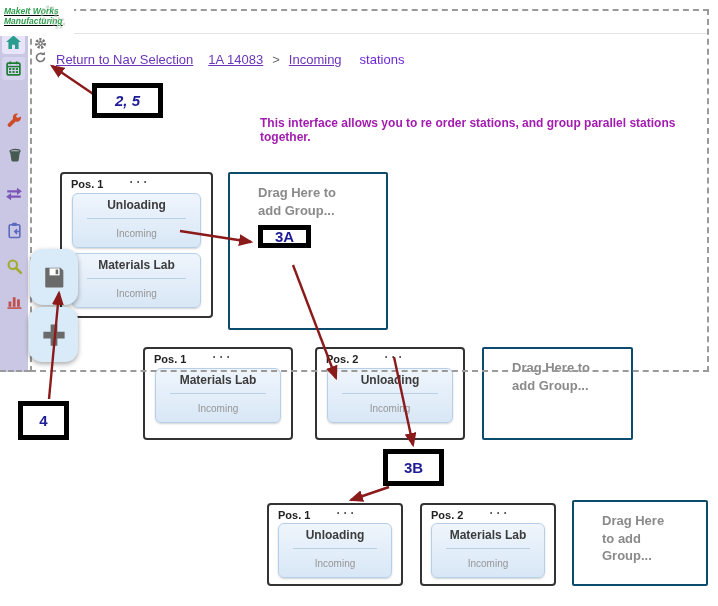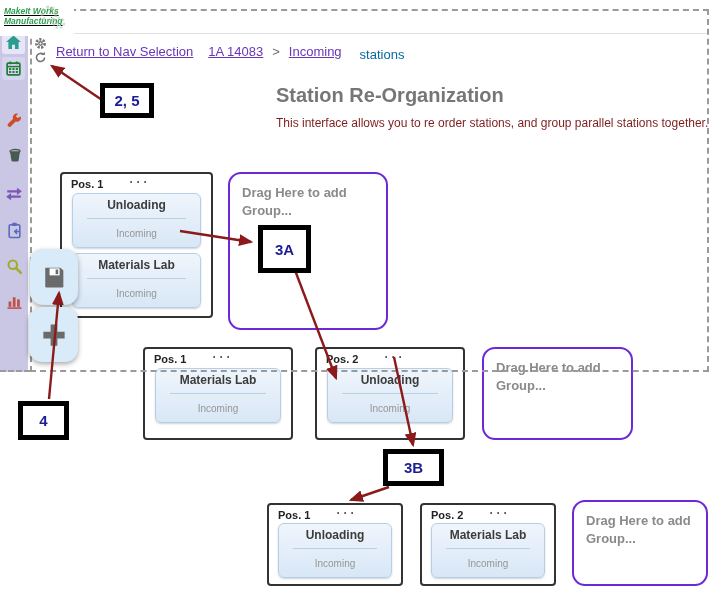--- a/index.html
+++ b/index.html
@@ -20,46 +20,46 @@
 
   
   .sidebar{position:absolute;left:0;top:30px;width:28px;height:342px;background:#c9c7e3;}
   .side-tile{position:absolute;width:23px;height:23px;border-radius:3px;display:flex;
              align-items:center;justify-content:center;cursor:pointer;}
   .tile-home{left:2px;top:1px;background:#e7e5f7;}
   .tile-cal{left:2px;top:27px;background:#d6d4ee;}
 
   
   .tool-ic{position:absolute;cursor:pointer;}
-  .crumbs{position:absolute;left:56px;top:41px;font-size:13px;display:flex;align-items:center;white-space:nowrap;text-align:right;}
+  .crumbs{position:absolute;left:56px;top:52px;font-size:13px;display:flex;align-items:center;white-space:nowrap;text-align:right;}
   .crumbs a{color:#6a35b8;text-decoration:underline;cursor:pointer;}
   .crumb-gap{margin-left:15px;}
   .sep{margin:0 9px;color:#6b6b6b;}
-  .suffix{margin-left:18px;color:#0369a1;margin-top:6px;}
+  .suffix{margin-left:18px;color:#6d28d9;}
 
   
   .page-title{position:absolute;left:276px;top:84px;font-size:20px;font-weight:bold;color:#767676;}
-  .page-desc{position:absolute;left:276px;font-size:12px;font-weight:normal;color:#7f1d1d;}
+  .page-desc{position:absolute;left:260px;font-size:12px;font-weight:bold;color:#a21caf;}
   .d1{top:116px;} .d2{top:138px;}
 
   
   .group-card{position:absolute;background:#fff;border:2px solid #333;border-radius:4px;
               box-sizing:border-box;overflow:hidden;}
   .group-head{display:flex;align-items:flex-start;padding:4px 0 1px 9px;font-size:11px;font-weight:bold;color:#222;}
   .menu-dots{margin-left:26px;color:#555;letter-spacing:3px;font-size:12px;font-weight:bold;cursor:pointer;line-height:8px;}
   .station-card{margin:2px 10px 5px;background:linear-gradient(#eff5fc,#d8e7f6);
                 border:1px solid #b6cfe8;border-radius:6px;box-shadow:0 1px 2px rgba(0,0,0,.18);
                 text-align:center;cursor:grab;}
   .station-name{font-size:12px;font-weight:bold;color:#3c3c3c;padding-top:4px;}
   .station-divider{border-top:1px solid #b9cfe4;margin:6px 14px 0;}
   .station-type{font-size:10px;color:#969696;padding:9px 0 8px;}
 
   
-  .drag-box{position:absolute;background:#fff;border:2px solid #6d28d9;border-radius:13px;
-            box-sizing:border-box;padding:10px 12px;font-size:13px;font-weight:bold;
+  .drag-box{position:absolute;background:#fff;border:2px solid #0c4a6e;border-radius:2px;
+            box-sizing:border-box;padding:10px 28px;font-size:13px;font-weight:bold;
             color:#8a8a8a;line-height:1.35;cursor:copy;}
 
   
   .fab{position:absolute;background:#d9eaf8;border-radius:13px;display:flex;align-items:center;
        justify-content:center;box-shadow:0 2px 5px rgba(0,0,0,.35);z-index:55;cursor:pointer;}
 
   
   .callout{position:absolute;background:#fff;border:5px solid #000;box-sizing:border-box;
            display:flex;align-items:center;justify-content:center;font-size:15px;
            font-weight:bold;color:#1c1c96;z-index:70;}
@@ -160,21 +160,20 @@
   </div>
 
   <div class="crumbs">
     <a>Return to Nav Selection</a>
     <a class="crumb-gap">1A 14083</a>
     <span class="sep">&gt;</span>
     <a>Incoming</a>
     <span class="suffix">stations</span>
   </div>
 
-  <div class="page-title">Station Re-Organization</div>
   <div class="page-desc d1">This interface allows you to re order stations, and group parallel stations together.</div>
 
   <div class="group-card" style="left:60px;top:172px;width:153px;height:146px;">
     <div class="group-head">
       <span>Pos. 1</span>
       <span class="menu-dots">···</span>
     </div>
     <div class="station-card">
       <div class="station-name">Unloading</div>
       <div class="station-divider"></div>
@@ -256,18 +255,18 @@
       </marker>
     </defs>
     <line x1="105" y1="102" x2="52" y2="66" stroke="#8b1a1a" stroke-width="2.4" marker-end="url(#ah)"></line>
     <line x1="180" y1="231" x2="251" y2="242" stroke="#8b1a1a" stroke-width="2.4" marker-end="url(#ah)"></line>
     <line x1="293" y1="265" x2="336" y2="378" stroke="#8b1a1a" stroke-width="2.4" marker-end="url(#ah)"></line>
     <line x1="394" y1="357" x2="413" y2="445" stroke="#8b1a1a" stroke-width="2.4" marker-end="url(#ah)"></line>
     <line x1="389" y1="487" x2="351" y2="500" stroke="#8b1a1a" stroke-width="2.4" marker-end="url(#ah)"></line>
     <line x1="49" y1="399" x2="59" y2="293" stroke="#8b1a1a" stroke-width="2.4" marker-end="url(#ah)"></line>
   </svg>
 
-  <div class="callout" style="left:100px;top:83px;width:54px;height:35px;">2, 5</div>
-  <div class="callout" style="left:258px;top:225px;width:53px;height:48px;">3A</div>
+  <div class="callout" style="left:92px;top:83px;width:71px;height:35px;font-style:italic;">2, 5</div>
+  <div class="callout" style="left:258px;top:225px;width:53px;height:23px;">3A</div>
   <div class="callout" style="left:383px;top:449px;width:61px;height:37px;">3B</div>
   <div class="callout" style="left:18px;top:401px;width:51px;height:39px;">4</div>
 
 </div>
 
 </body></html>

